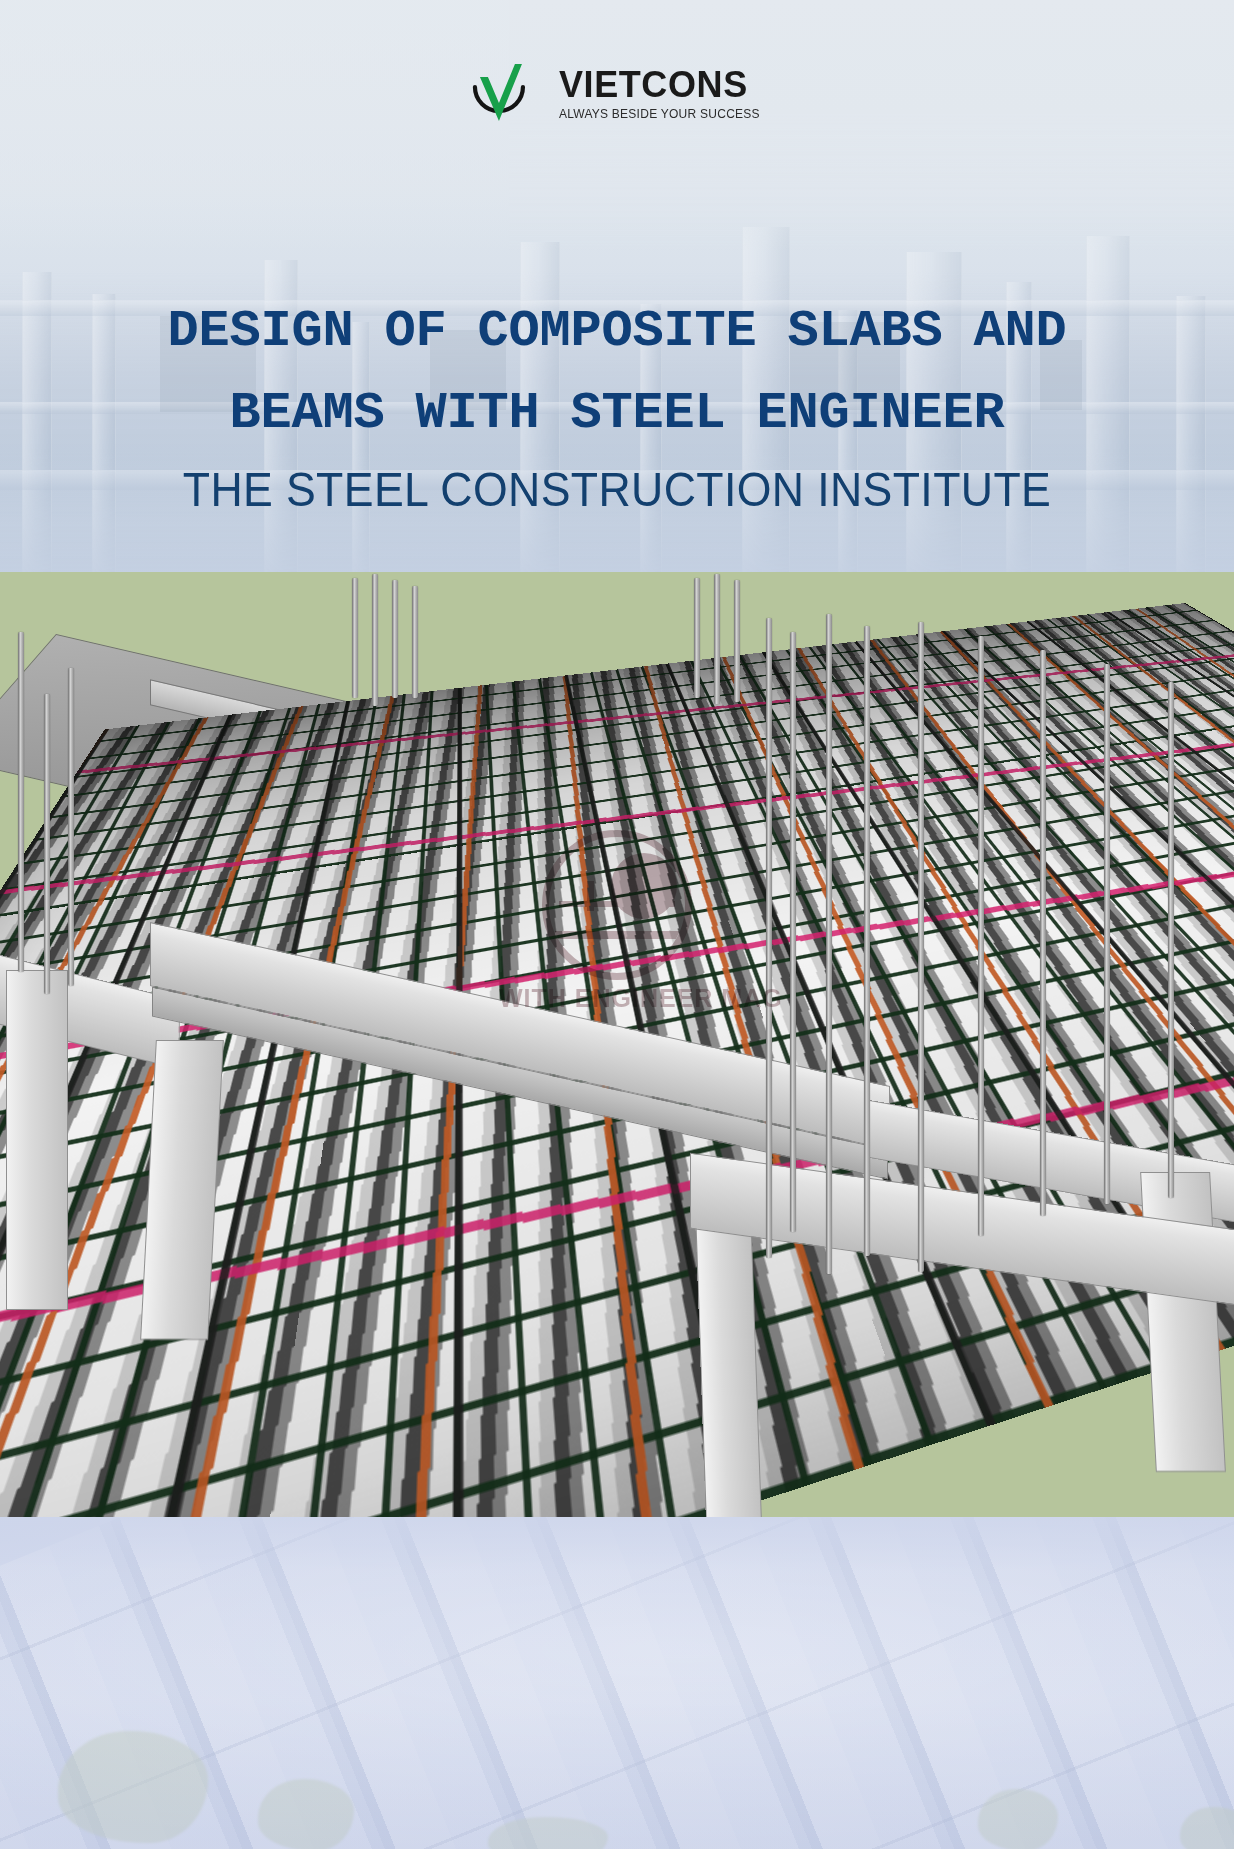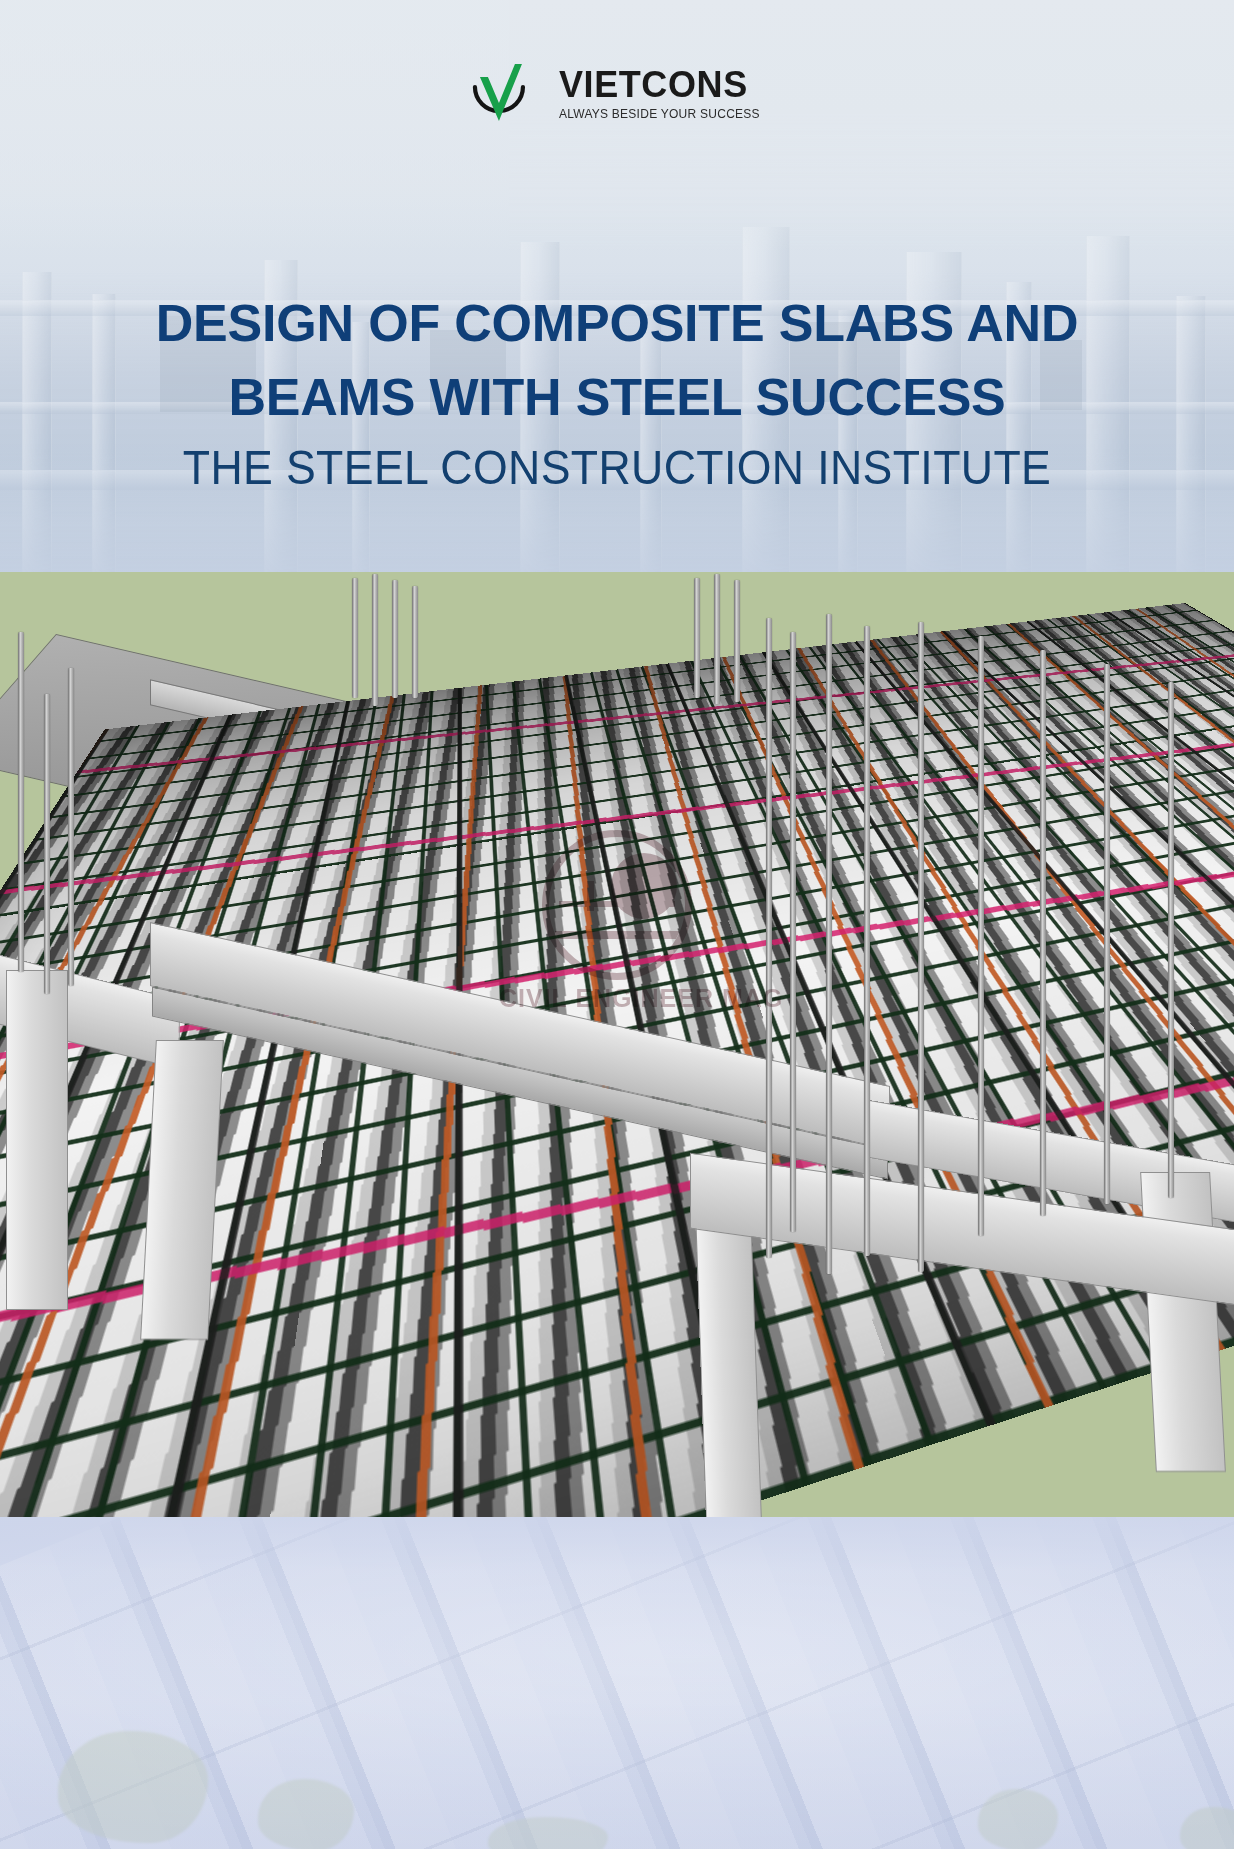--- a/index.html
+++ b/index.html
@@ -126,27 +126,27 @@
   
   .titles {
     position: absolute;
     left: 0; right: 0;
     top: 283px;
     text-align: center;
     z-index: 5;
     padding: 0 26px;
   }
   .title-main {
-    font-family: Liberation Sans, sans-serif;
+    font-family: Liberation Mono, monospace;
     font-weight: bold;
     font-size: 52px;
     line-height: 1.26;
     letter-spacing: -0.2px;
     color: #0f3f78;
-    margin: 8px;
+    margin: 16px;
     white-space: nowrap;
   }
   .title-sub {
     font-family: "Liberation Sans", sans-serif;
     font-weight: normal;
     font-size: 48px;
     line-height: 1.18;
     letter-spacing: .4px;
     color: #13406f;
     margin: 10px 0 0 0;
@@ -416,21 +416,21 @@
         </svg>
       </div>
       <div class="logo-words">
         <div class="logo-name">VIETCONS</div>
         <div class="logo-tag">ALWAYS BESIDE YOUR SUCCESS</div>
       </div>
     </div>
 
     <div class="titles">
       <h1 class="title-main">DESIGN OF COMPOSITE SLABS AND</h1>
-      <h1 class="title-main">BEAMS WITH STEEL SUCCESS</h1>
+      <h1 class="title-main">BEAMS WITH STEEL ENGINEER</h1>
       <div class="title-sub">THE STEEL CONSTRUCTION INSTITUTE</div>
     </div>
   </div>
 
   <div class="render">
     <div class="sky"></div>
 
     <div class="slab-top"></div>
     <div class="slab-edge" style="left:150px; top:142px; width:300px; height:26px; transform:skewY(13deg);"></div>
     <div class="slab-edge" style="left:232px; top:182px; width:270px; height:24px; transform:skewY(13deg);"></div>
@@ -478,21 +478,21 @@
       <div class="bar" style="left:1104px;top:92px;  height:540px;"></div>
       <div class="bar" style="left:1168px;top:110px; height:516px;"></div>
     </div>
 
     <div class="watermark">
       <div class="wm-circle">
         <div class="wm-sun"></div>
         <div class="wm-bridge"></div>
         <div class="wm-deck"></div>
       </div>
-      <div class="wm-text">CIVIL ENGINEER MAG</div>
+      <div class="wm-text">WITH ENGINEER MAG</div>
     </div>
   </div>
 
   <div class="bottom-band">
     <div class="bb-deck"></div>
     <div class="bb-ribs"></div>
     <div class="bb-moss" style="left:58px;  top:214px; width:150px; height:112px;"></div>
     <div class="bb-moss" style="left:258px; top:262px; width:96px;  height:72px;"></div>
     <div class="bb-moss" style="left:488px; top:300px; width:120px; height:46px;"></div>
     <div class="bb-moss" style="left:978px; top:272px; width:80px;  height:62px;"></div>

